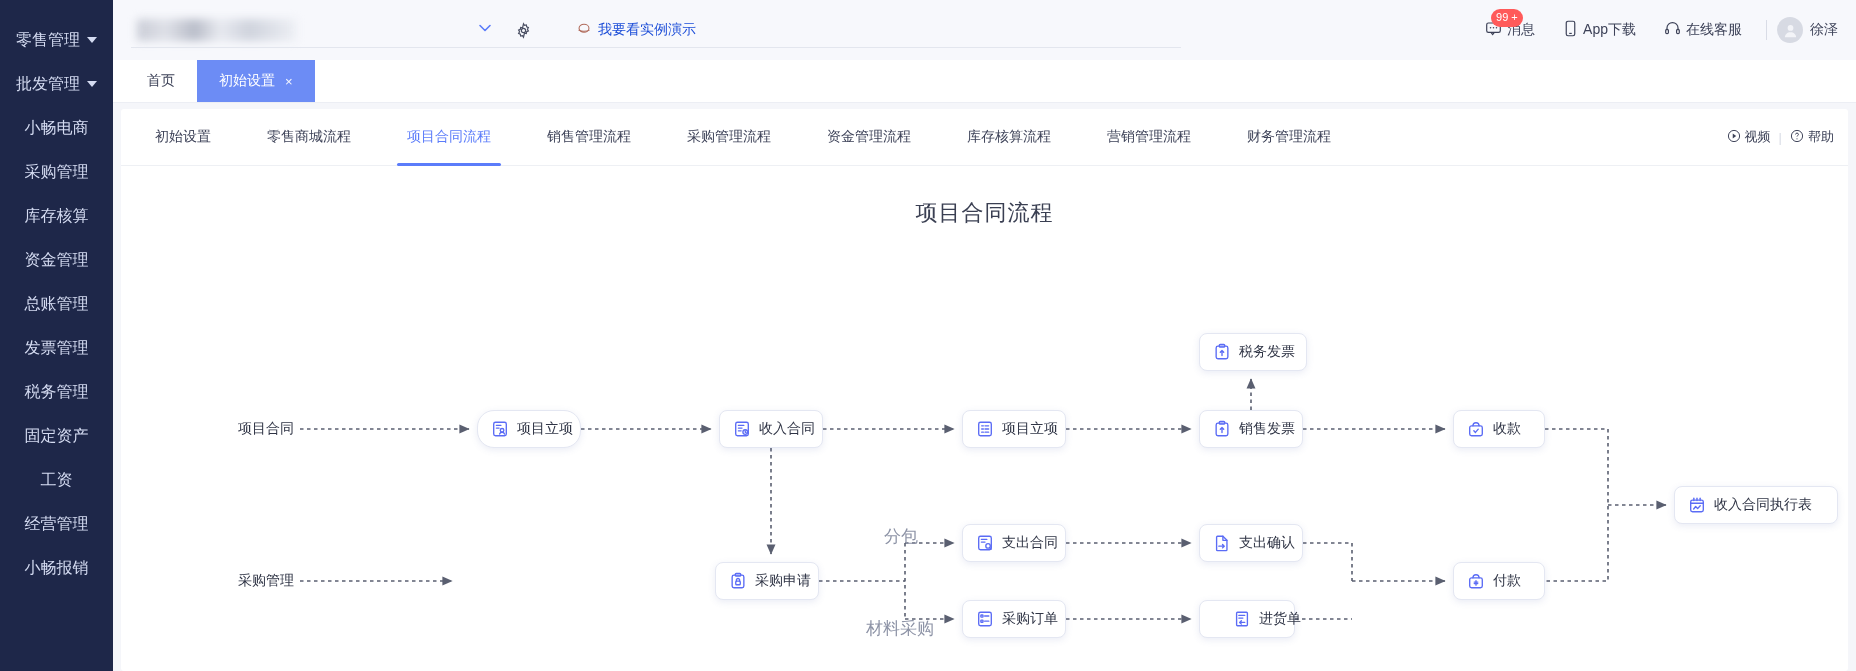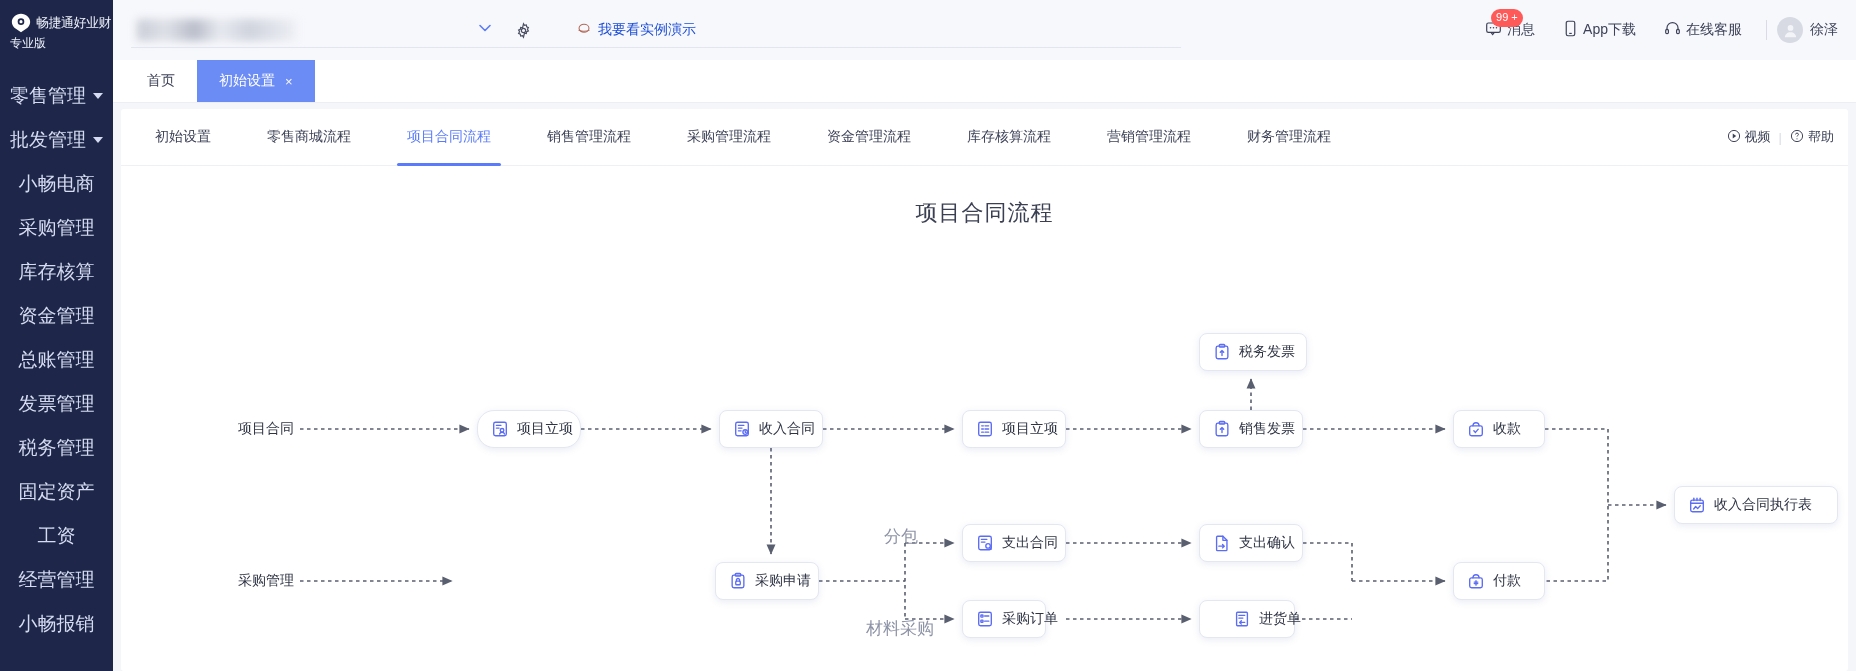--- a/index.html
+++ b/index.html
@@ -23,21 +23,21 @@
   .brand-row { display:flex; align-items:center; padding-left: 10px; gap:4px; }
   .brand-logo { width: 22px; height: 22px; flex:0 0 22px; }
   .brand-name {
     color: #eef1fb; font-size: 13px; letter-spacing: -0.5px;
     white-space: nowrap; overflow:hidden;
   }
   .brand-sub { color:#eef1fb; font-size: 12px; padding-left: 10px; margin-top: 1px; }
   .nav { margin-top: 18px; }
   .nav-item {
     height: 44px; display:flex; align-items:center; justify-content:center;
-    color: #d5dcf2; font-size: 19px; cursor: pointer; gap: 7px;
+    color: #d5dcf2; font-size: 16px; cursor: pointer; gap: 7px;
     white-space: nowrap;
   }
   .nav-item .caret {
     width:0;height:0;border-left:5px solid transparent;border-right:5px solid transparent;
     border-top:6px solid #d5dcf2; display:inline-block;
   }
 
   
   .main { flex:1; display:flex; flex-direction:column; min-width:0; background:#f5f6fa; }
 
@@ -139,33 +139,20 @@
   .elabel { position:absolute; font-size:17px; color:#8d93a6; white-space:nowrap; }
 
   svg.wires { position:absolute; left:0; top:0; width:100%; height:100%; pointer-events:none; }
 </style>
 </head>
 <body>
 
 <div class="app">
 
   <aside class="sidebar">
-    <div class="brand">
-      <div class="brand-row">
-        <span class="brand-logo">
-          <svg viewBox="0 0 24 24" width="22" height="22">
-            <path d="M12 2C6.5 2 2 6 2 11c0 3.2 1.9 6 4.8 7.6L12 22l5.2-3.4C20.1 17 22 14.2 22 11c0-5-4.5-9-10-9z" fill="#ffffff"></path>
-            <circle cx="12" cy="10.5" r="3.6" fill="#1e2749"></circle>
-            <circle cx="12" cy="10.5" r="1.7" fill="#ffffff"></circle>
-          </svg>
-        </span>
-        <span class="brand-name">畅捷通好业财</span>
-      </div>
-      <div class="brand-sub">专业版</div>
-    </div>
     <nav class="nav" id="sidebar-nav">
         <div class="nav-item">
           <span>零售管理</span>
           <span class="caret"></span>
         </div>
         <div class="nav-item">
           <span>批发管理</span>
           <span class="caret"></span>
         </div>
         <div class="nav-item">
@@ -453,21 +440,21 @@
           </div>
           <div class="node" style="left: 594px; top: 396px; width: 104px;">
             <svg width="18" height="18" viewBox="0 0 20 20">
               <rect x="3.5" y="3.5" width="13" height="14" rx="2" fill="none" stroke="#5b6cf5" stroke-width="1.5" stroke-linecap="round" stroke-linejoin="round"></rect>
               <rect x="7" y="1.6" width="6" height="3" rx="1" fill="none" stroke="#5b6cf5" stroke-width="1.5" stroke-linecap="round" stroke-linejoin="round"></rect>
               <path d="M8.2 10.2V9a1.8 1.8 0 113.6 0v1.2" fill="none" stroke="#5b6cf5" stroke-width="1.5" stroke-linecap="round" stroke-linejoin="round"></path>
               <rect x="7.5" y="10.2" width="5" height="4" rx="1" fill="none" stroke="#5b6cf5" stroke-width="1.5" stroke-linecap="round" stroke-linejoin="round"></rect>
             </svg>
             <span>采购申请</span>
           </div>
-          <div class="node" style="left: 841px; top: 434px; width: 84px;">
+          <div class="node" style="left: 841px; top: 434px; width: 104px;">
             <svg width="18" height="18" viewBox="0 0 20 20">
               <rect x="3" y="2.5" width="14" height="15" rx="2" fill="none" stroke="#5b6cf5" stroke-width="1.5" stroke-linecap="round" stroke-linejoin="round"></rect>
               <rect x="5.4" y="5.5" width="2.4" height="2.4" rx=".6" fill="none" stroke="#5b6cf5" stroke-width="1.5" stroke-linecap="round" stroke-linejoin="round"></rect>
               <rect x="5.4" y="11.2" width="2.4" height="2.4" rx=".6" fill="none" stroke="#5b6cf5" stroke-width="1.5" stroke-linecap="round" stroke-linejoin="round"></rect>
               <line x1="9.6" y1="6.7" x2="14.2" y2="6.7" fill="none" stroke="#5b6cf5" stroke-width="1.5" stroke-linecap="round" stroke-linejoin="round"></line>
               <line x1="9.6" y1="12.4" x2="14.2" y2="12.4" fill="none" stroke="#5b6cf5" stroke-width="1.5" stroke-linecap="round" stroke-linejoin="round"></line>
             </svg>
             <span>采购订单</span>
           </div>
           <div class="node" style="left: 1078px; top: 434px; width: 96px; padding-left: 33px;">

